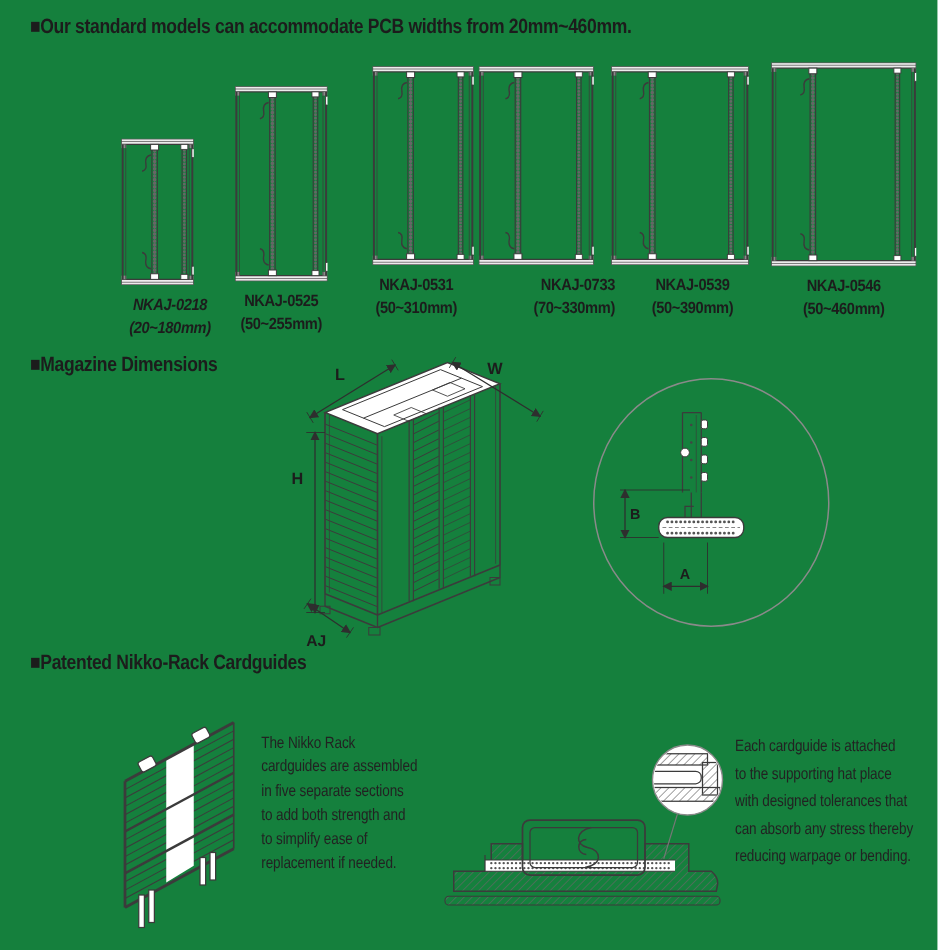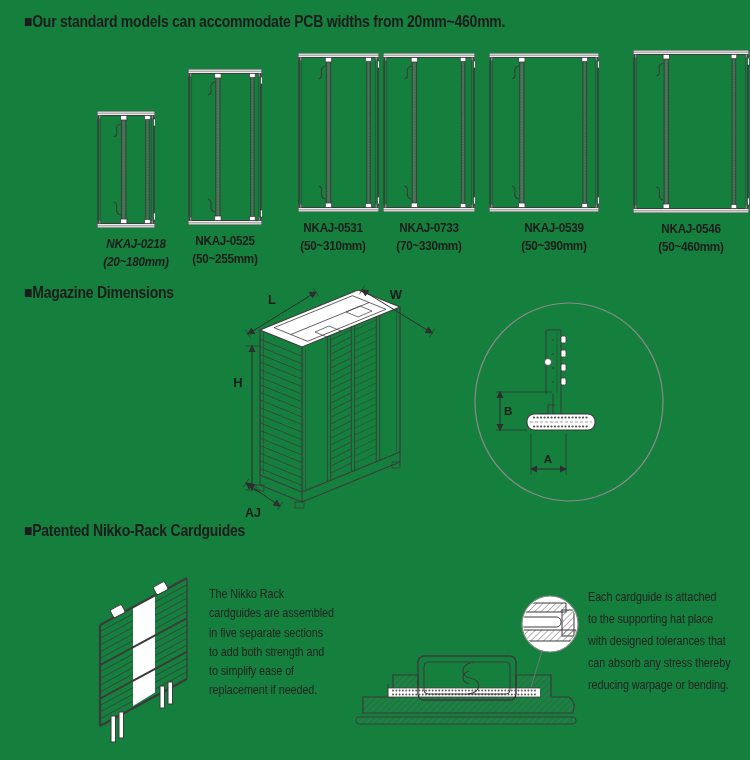--- a/index.html
+++ b/index.html
@@ -163,21 +163,21 @@
           <rect x="28.16" y="4.5" width="6.4" height="4.5" fill="#fff" stroke="#3b3b3b" stroke-width="0.8"></rect>
           <rect x="28.16" y="150" width="6.4" height="4.5" fill="#fff" stroke="#3b3b3b" stroke-width="0.8"></rect>
           <path d="M 28.36 13 q -5 1 -4 7 q 1 5 -3 6" fill="none" stroke="#3b3b3b" stroke-width="1.1"></path>
           <path d="M 28.36 146 q -5 -1 -4 -7 q 1 -5 -3 -6" fill="none" stroke="#3b3b3b" stroke-width="1.1"></path>
           <line x1="78.24000000000001" y1="5" x2="78.24000000000001" y2="154" stroke="#3b3b3b" stroke-width="0.9"></line>
           <line x1="81.84" y1="5" x2="81.84" y2="154" stroke="#3b3b3b" stroke-width="0.9"></line>
           <line x1="80.04" y1="6.5" x2="80.04" y2="152.5" stroke="#666" stroke-width="2.2" stroke-dasharray="0.1 2.6" stroke-linecap="round"></line>
           <rect x="77.24000000000001" y="4.5" width="5.6" height="4" fill="#fff" stroke="#3b3b3b" stroke-width="0.7"></rect>
           <rect x="77.24000000000001" y="150.5" width="5.6" height="4" fill="#fff" stroke="#3b3b3b" stroke-width="0.7"></rect>
         </svg>
-      <figcaption style="top: 167px;">
+      <figcaption style="top: 167px; text-align: right;">
         <div class="model">NKAJ-0733</div>
         <div class="range">(70~330mm)</div>
       </figcaption>
     </figure>
 
     <figure class="rack" style="left: 489px; top: 53px; width: 130px;">
       <svg class="rack-svg" viewBox="0 0 110 159" width="110" height="159">
           <rect x="0" y="0" width="110" height="4.5" fill="#ececec" stroke="#3b3b3b" stroke-width="1"></rect>
           <rect x="0" y="154.5" width="110" height="4.5" fill="#ececec" stroke="#3b3b3b" stroke-width="1"></rect>
           <line x1="0" y1="2.2" x2="110" y2="2.2" stroke="#3b3b3b" stroke-width="0.5"></line>
@@ -204,21 +204,21 @@
           <line x1="95.7" y1="6.5" x2="95.7" y2="152.5" stroke="#666" stroke-width="2.2" stroke-dasharray="0.1 2.6" stroke-linecap="round"></line>
           <rect x="92.9" y="4.5" width="5.6" height="4" fill="#fff" stroke="#3b3b3b" stroke-width="0.7"></rect>
           <rect x="92.9" y="150.5" width="5.6" height="4" fill="#fff" stroke="#3b3b3b" stroke-width="0.7"></rect>
         </svg>
       <figcaption style="top: 167px;">
         <div class="model">NKAJ-0539</div>
         <div class="range">(50~390mm)</div>
       </figcaption>
     </figure>
 
-    <figure class="rack" style="left: 617px; top: 50px; width: 116px; margin-left: 16px;">
+    <figure class="rack" style="left: 617px; top: 50px; width: 116px;">
       <svg class="rack-svg" viewBox="0 0 116 163" width="116" height="163">
           <rect x="0" y="0" width="116" height="4.5" fill="#ececec" stroke="#3b3b3b" stroke-width="1"></rect>
           <rect x="0" y="158.5" width="116" height="4.5" fill="#ececec" stroke="#3b3b3b" stroke-width="1"></rect>
           <line x1="0" y1="2.2" x2="116" y2="2.2" stroke="#3b3b3b" stroke-width="0.5"></line>
           <line x1="0" y1="160.8" x2="116" y2="160.8" stroke="#3b3b3b" stroke-width="0.5"></line>
           <rect x="0" y="4.5" width="4" height="3" fill="#8a8a8a"></rect>
           <rect x="112" y="4.5" width="4" height="3" fill="#8a8a8a"></rect>
           <rect x="0" y="155.5" width="4" height="3" fill="#8a8a8a"></rect>
           <rect x="112" y="155.5" width="4" height="3" fill="#8a8a8a"></rect>
           <line x1="1.1" y1="4.5" x2="1.1" y2="158.5" stroke="#3b3b3b" stroke-width="1.6"></line>

